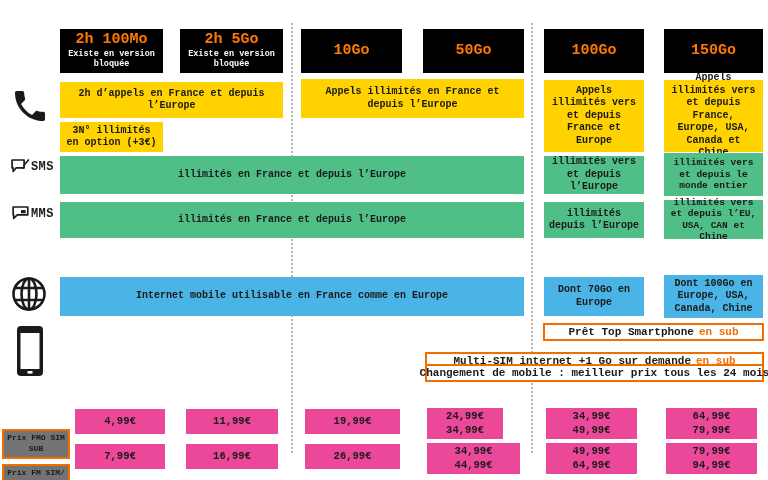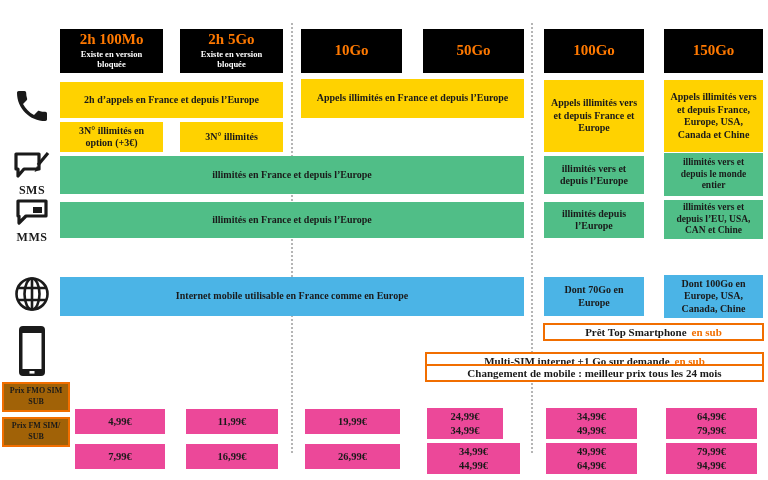--- a/index.html
+++ b/index.html
@@ -1,40 +1,40 @@
 <!DOCTYPE html>
 <html><head>
 <meta charset="utf-8">
 <style>
   html,body{margin:0;padding:0;background:#fff;}
   .stage{
     position:relative;width:768px;height:480px;background:#ffffff;
-    font-family:Liberation Serif, serif;font-weight:bold;color:#1a1a1a;
+    font-family:Liberation Mono, monospace;font-weight:bold;color:#1a1a1a;
     overflow:hidden;
   }
   .vsep{position:absolute;top:23px;height:430px;width:0;border-left:2px dotted #b5b5b5;}
   .hdr{position:absolute;top:29px;height:44px;background:#000;
        display:flex;flex-direction:column;align-items:center;justify-content:center;text-align:center;}
   .hdr-title{color:#FF7900;font-size:15px;line-height:1.05;}
   .hdr-sub{color:#ffffff;font-size:8.5px;line-height:1.2;white-space:pre-line;margin-top:1px;}
   .cell{position:absolute;display:flex;align-items:center;justify-content:center;text-align:center;
         font-size:10px;line-height:1.25;padding:2px 5px;box-sizing:border-box;}
   .yellow{background:#FFD200;}
   .green{background:#50BE87;}
   .blue{background:#4BB4E6;}
   .small{font-size:9.5px;line-height:1.2;}
   .opt{position:absolute;height:18px;border:2px solid #F16E00;background:#fff;box-sizing:border-box;
        display:flex;align-items:center;justify-content:center;font-size:11px;white-space:nowrap;}
   .opt .sub{color:#F16E00;margin-left:5px;}
   .price{position:absolute;background:#ec4899;display:flex;align-items:center;justify-content:center;
          font-size:10.5px;line-height:1.3;white-space:pre-line;text-align:right;margin-top:25px;}
-  .plabel{position:absolute;left:2px;width:64px;border:2px solid #F16E00;background:#a16207;box-sizing:content-box;
+  .plabel{position:absolute;left:2px;width:64px;border:2px solid #F16E00;background:#737373;box-sizing:content-box;
           display:flex;align-items:center;justify-content:center;text-align:center;
-          font-size:8px;line-height:1.35;white-space:pre-line;}
-  .icon-wrap{position:absolute;display:flex;flex-direction:column;align-items:center;}
+          font-size:8px;line-height:1.35;white-space:pre-line;margin-top:47px;}
+  .icon-wrap{position:absolute;display:flex;flex-direction:row;align-items:center;}
   .icon-label{font-size:12px;line-height:1;margin-top:1px;letter-spacing:.5px;}
 </style>
 </head>
 <body>
 
 <div class="stage">
 
   <div class="vsep" style="left:291px"></div>
   <div class="vsep" style="left:531px"></div>
 
@@ -96,21 +96,20 @@
   <div class="icon-wrap" style="left:15px;top:325px;width:34px">
     <svg width="30" height="52" viewBox="0 0 30 52">
       <rect x="2" y="1" width="26" height="50" rx="4" fill="#1a1a1a"></rect>
       <rect x="5.5" y="8" width="19" height="36" fill="#ffffff"></rect>
       <rect x="12.5" y="46" width="5" height="2.6" fill="#ffffff"></rect>
     </svg>
   </div>
 
   <div class="cell yellow" style="left:60px;top:82px;width:223px;height:36px">2h d’appels en France et depuis l’Europe</div>
   <div class="cell yellow" style="left:60px;top:122px;width:103px;height:30px">3N° illimités en option (+3€)</div>
-  <div class="cell yellow" style="left:180px;top:122px;width:103px;height:30px">3N° illimités</div>
   <div class="cell yellow" style="left:301px;top:79px;width:223px;height:39px">Appels illimités en France et depuis l’Europe</div>
   <div class="cell yellow" style="left:544px;top:80px;width:100px;height:72px">Appels illimités vers et depuis France et Europe</div>
   <div class="cell yellow" style="left:664px;top:80px;width:99px;height:72px">Appels illimités vers et depuis France, Europe, USA, Canada et Chine</div>
 
   <div class="cell green" style="left:60px;top:156px;width:464px;height:38px">illimités en France et depuis l’Europe</div>
   <div class="cell green small" style="left:664px;top:153px;width:99px;height:43px">illimités vers et depuis le monde entier</div>
   <div class="cell green" style="left:544px;top:156px;width:100px;height:38px">illimités vers et depuis l’Europe</div>
 
   <div class="cell green" style="left:60px;top:202px;width:464px;height:36px">illimités en France et depuis l’Europe</div>
   <div class="cell green" style="left:544px;top:202px;width:100px;height:36px">illimités depuis l’Europe</div>

